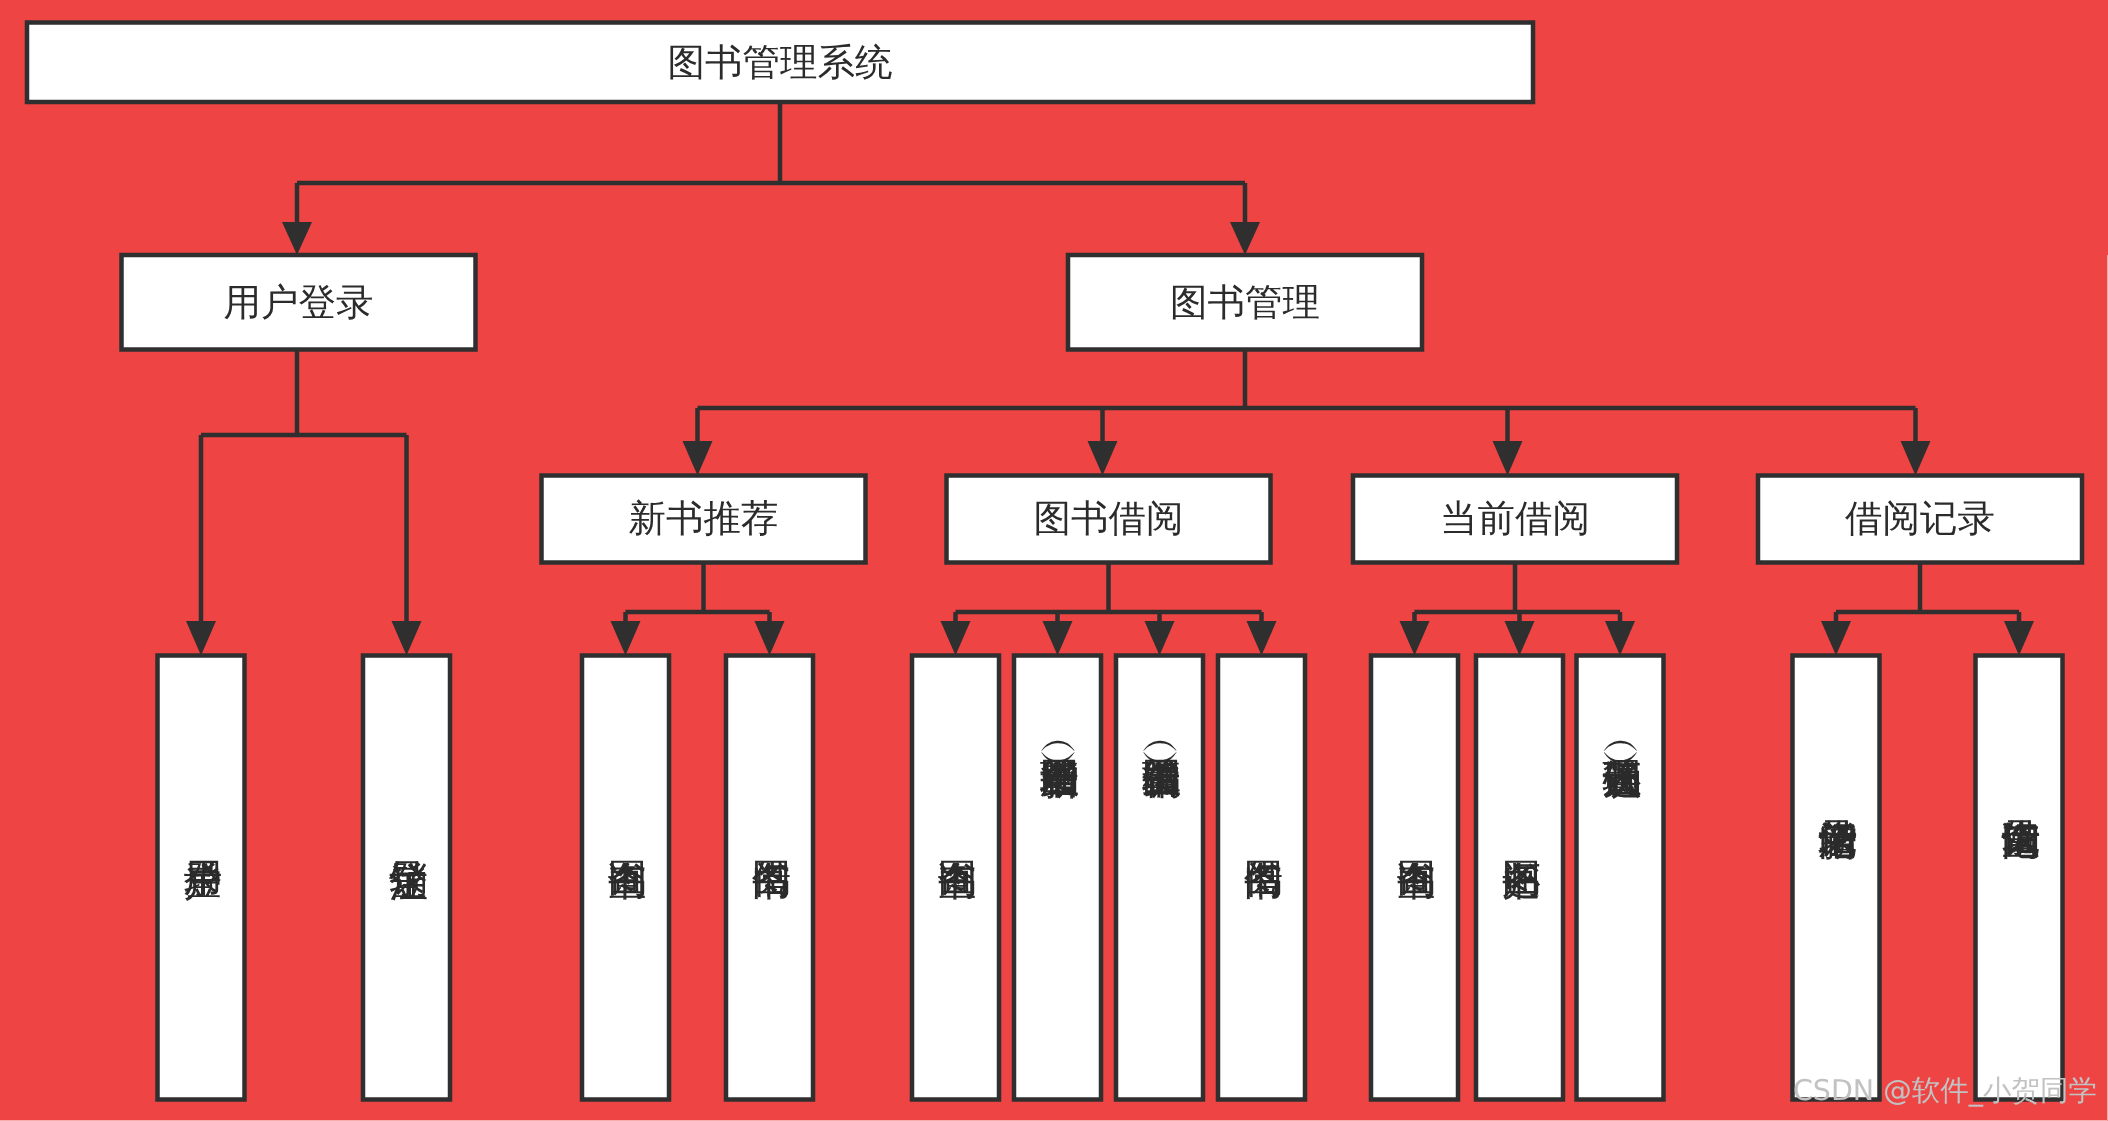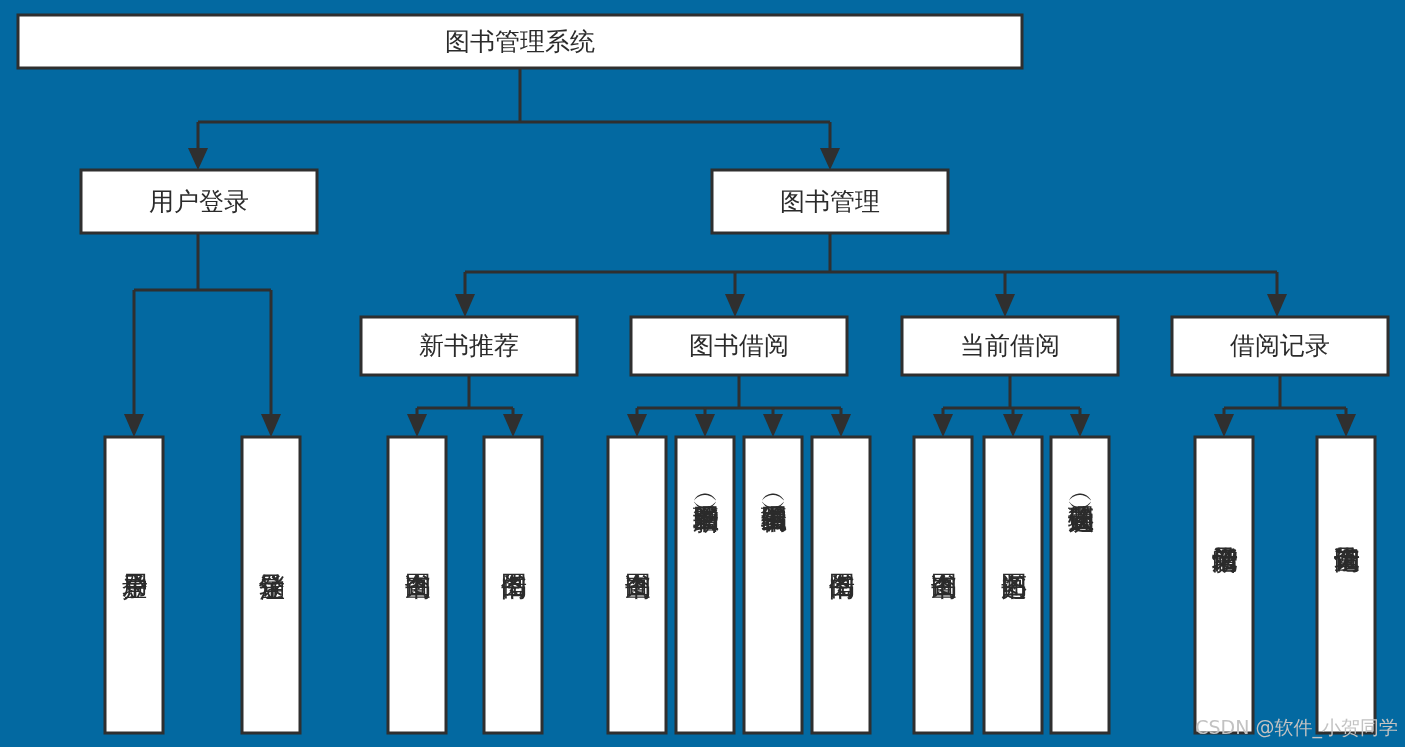--- a/index.html
+++ b/index.html
@@ -11,21 +11,21 @@
   body {
     width: 1405px;
     height: 747px;
     font-family: "DejaVu Sans", "Liberation Sans", sans-serif;
     overflow: hidden;
   }
   #diagram-root {
     position: relative;
     width: 1405px;
     height: 747px;
-    background: #0369a1;
+    background: #ef4444;
   }
   svg.flow {
     display: block;
     width: 1405px;
     height: 747px;
   }
   .node-box {
     fill: #ffffff;
     stroke: #2f2f2f;
     stroke-width: 3;

